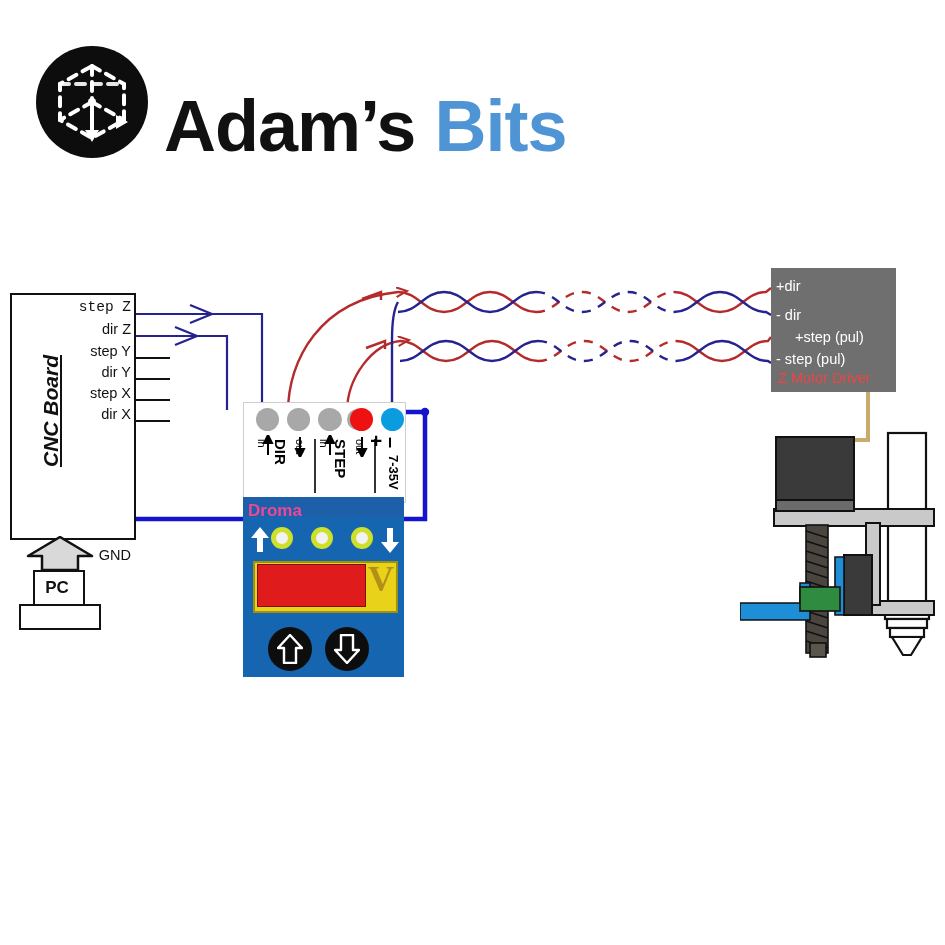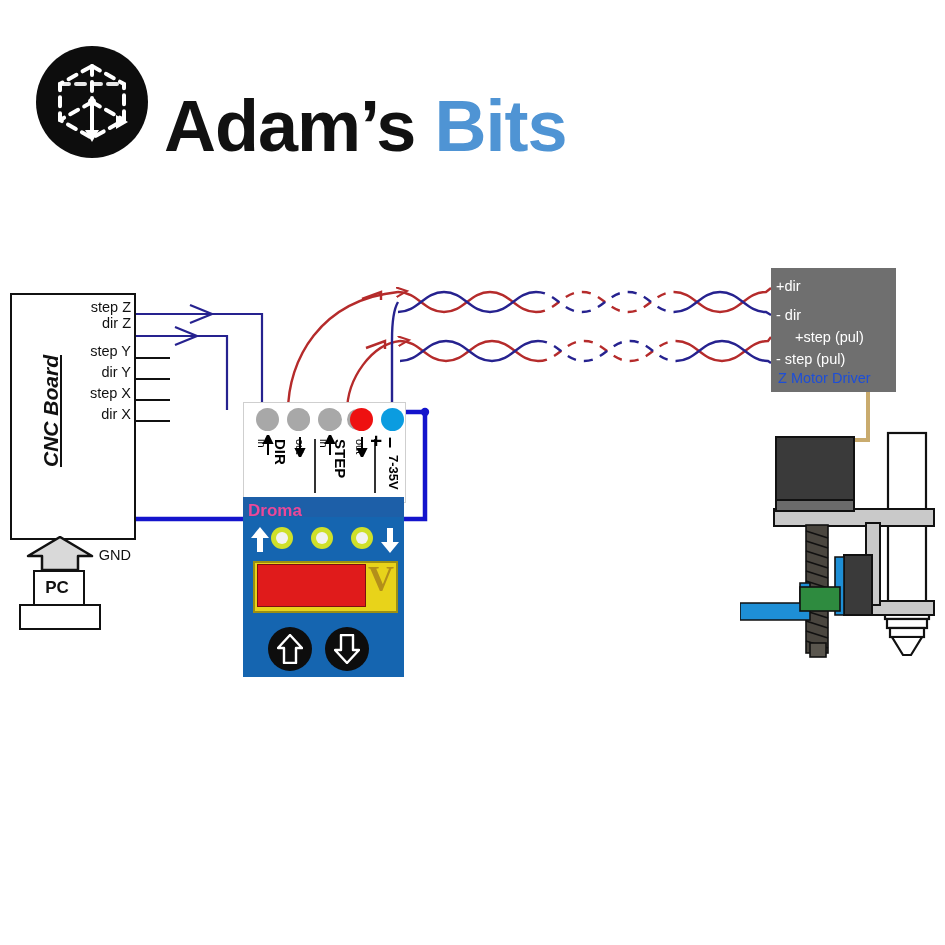--- a/index.html
+++ b/index.html
@@ -57,21 +57,21 @@
   #disp-red{position:absolute;left:257px;top:564px;width:107px;height:41px;
             background:#e01b1b;border:1.5px solid #7c1010;}
   #disp-v{position:absolute;left:366px;top:558px;width:30px;text-align:center;
           font-size:36px;font-weight:bold;color:#b38f1a;font-family:"Liberation Serif",serif;}
   .btn-circ{position:absolute;width:44px;height:44px;border-radius:50%;background:#0d0d0d;
             display:flex;align-items:center;justify-content:center;}
 
   
   #zdriver{position:absolute;left:771px;top:268px;width:125px;height:124px;background:#6f6f6f;}
   .zlbl{position:absolute;left:776px;font-size:14.5px;color:#ffffff;white-space:nowrap;}
-  #zdriver-name{position:absolute;left:778px;top:370px;font-size:14.5px;color:#1d4ed8;
+  #zdriver-name{position:absolute;left:778px;top:370px;font-size:14.5px;color:#ef4444;
                 white-space:nowrap;}
 </style>
 </head>
 <body>
 
 <div id="stage">
 
   <div id="logo-wrap">
     <svg id="logo-mark" viewBox="0 0 112 112">
       <circle cx="56" cy="56" r="56" fill="#0d0d0d"></circle>
@@ -170,22 +170,22 @@
     </g>
     <circle cx="425" cy="412" r="4.2" fill="#1414cc"></circle>
 
     <g stroke="#c9ab6e" stroke-width="4" fill="none">
       <path d="M868,392 L868,440 L846,440"></path>
     </g>
   </svg>
 
   <div id="cnc-board">
     <div id="cnc-title">CNC Board</div>
-    <div class="pinlabel" style="top:4px;">step Z</div>
-    <div class="pinlabel" style="top:20px;">dir Z</div>
+    <div class="pinlabel" style="top:4px;font-family:Liberation Mono, monospace;">step Z</div>
+    <div class="pinlabel" style="top:26px;">dir Z</div>
     <div class="pinlabel" style="top:48px;">step Y</div>
     <div class="pinlabel" style="top:69px;">dir Y</div>
     <div class="pinlabel" style="top:90px;">step X</div>
     <div class="pinlabel" style="top:111px;">dir X</div>
     <div class="pinlabel" style="top:214px;margin-top:38px;">GND</div>
   </div>
 
   <svg style="position:absolute;left:20px;top:536px;width:80px;height:36px;" viewBox="0 0 80 36">
     <polygon points="40,1 72,20 58,20 58,34 22,34 22,20 8,20" fill="#d9d9d9" stroke="#111" stroke-width="2.5" stroke-linejoin="round"></polygon>
   </svg>

